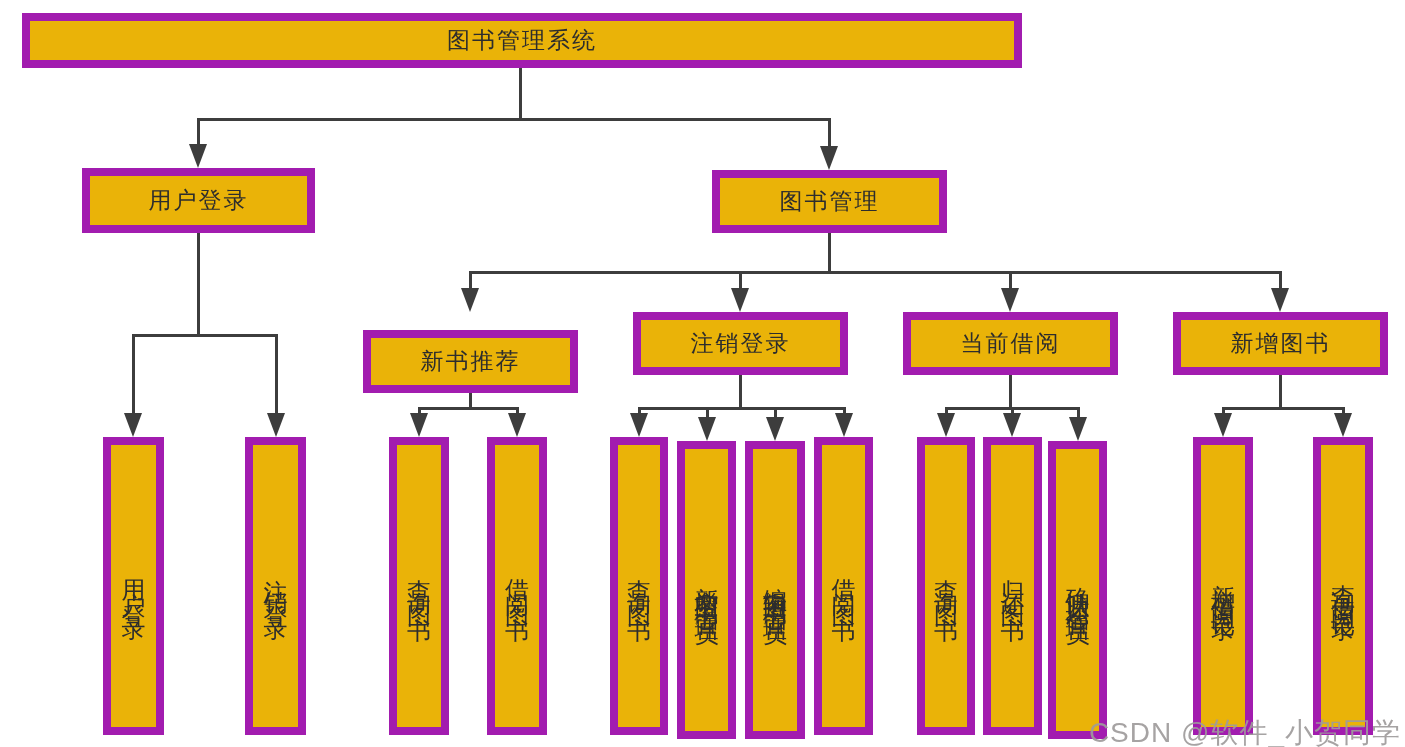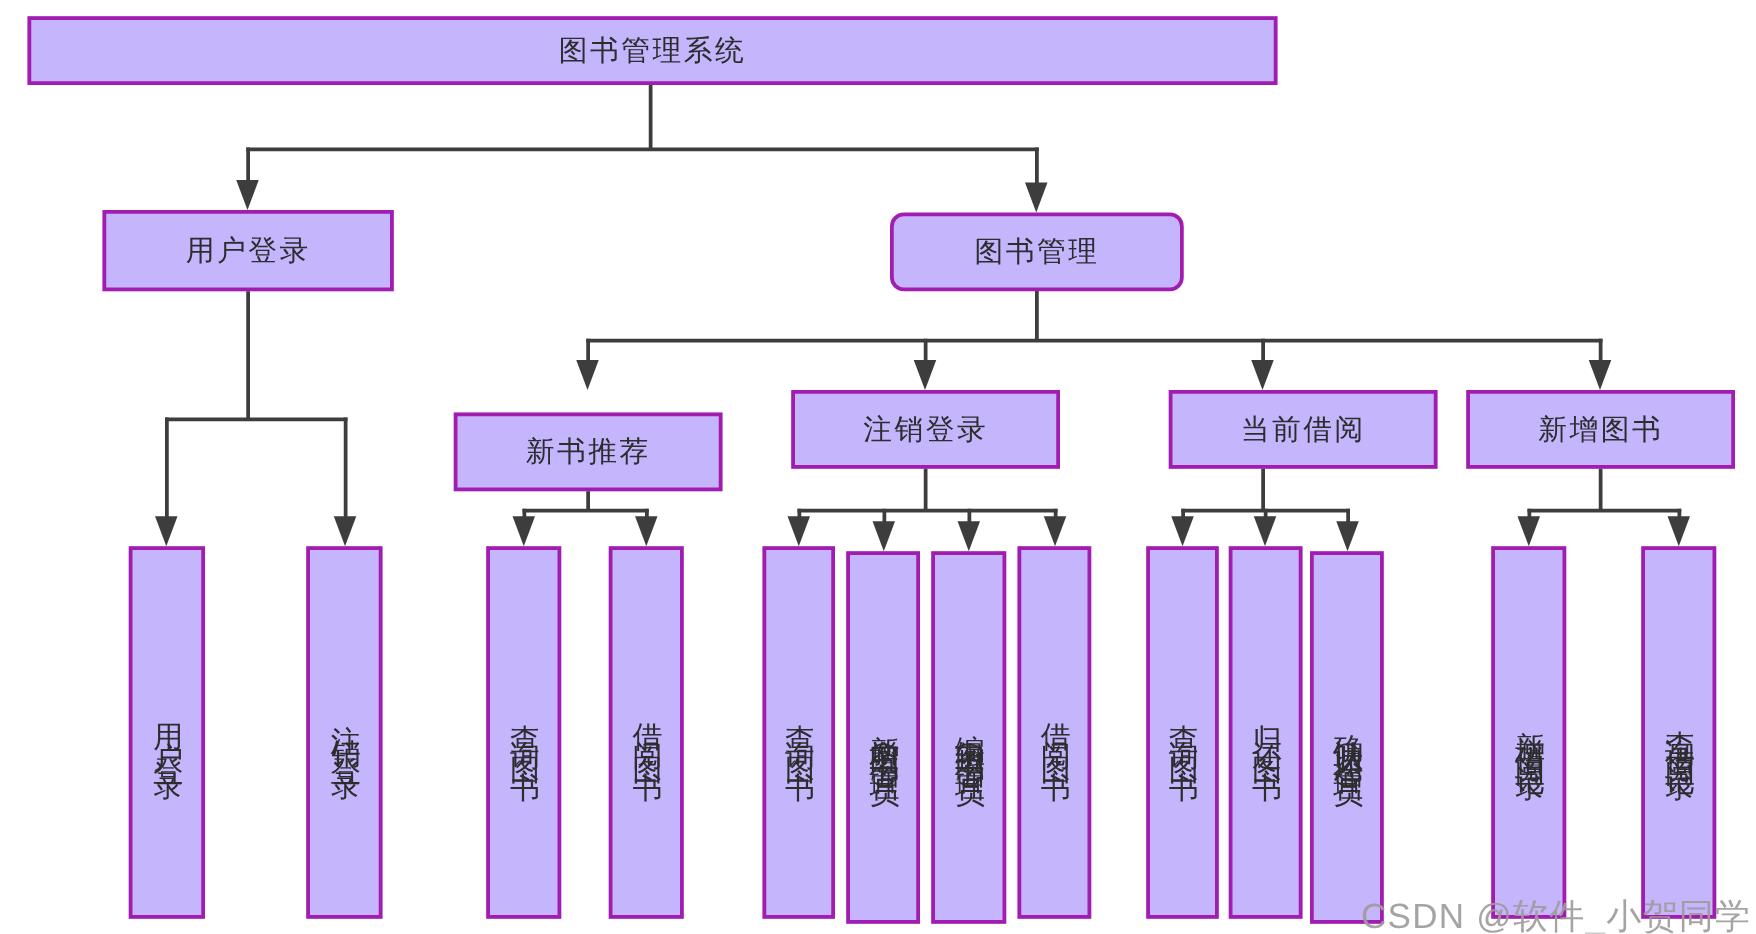--- a/index.html
+++ b/index.html
@@ -7,22 +7,22 @@
     position: relative;
     width: 1405px;
     height: 747px;
     background: #ffffff;
     font-family: "Liberation Sans", "DejaVu Sans", sans-serif;
     overflow: hidden;
   }
   .box {
     position: absolute;
     box-sizing: border-box;
-    border: 3px solid #a21caf;
-    background: #c4b5fd;
+    border: 8px solid #a21caf;
+    background: #eab308;
     display: flex;
     align-items: center;
     justify-content: center;
     color: #2d2d2d;
   }
   .box.h { font-size: 23px; letter-spacing: 2px; white-space: nowrap; }
   .box.v span {
     writing-mode: vertical-rl;
     text-orientation: mixed;
     font-size: 24px;
@@ -115,31 +115,31 @@
   <div class="vline" style="left:1341.5px; top:406.5px; height:10px;"></div>
   <div class="arrow" style="left:1334px; top:413px;"></div>
 
   <div class="box h" style="left:22px; top:13px; width:1000px; height:55px;">
     <span>图书管理系统</span>
   </div>
 
   <div class="box h" style="left:82px; top:168px; width:233px; height:65px;">
     <span>用户登录</span>
   </div>
-  <div class="box h" style="left:712px; top:170px; width:235px; height:63px;border-radius:11px;">
+  <div class="box h" style="left:712px; top:170px; width:235px; height:63px;">
     <span>图书管理</span>
   </div>
 
   <div class="box h" style="left:363px; top:330px; width:215px; height:63px;">
     <span>新书推荐</span>
   </div>
   <div class="box h" style="left:633px; top:312px; width:215px; height:63px;">
     <span>注销登录</span>
   </div>
-  <div class="box h" style="left:903px; top:312px; width:215px; height:63px;margin-left:32px;">
+  <div class="box h" style="left:903px; top:312px; width:215px; height:63px;">
     <span>当前借阅</span>
   </div>
   <div class="box h" style="left:1173px; top:312px; width:215px; height:63px;">
     <span>新增图书</span>
   </div>
 
   <div class="box v ls4" style="left:103px; top:437px; width:61px; height:298px;">
     <span>用户登录</span>
   </div>
   <div class="box v ls4" style="left:245px; top:437px; width:61px; height:298px;">

